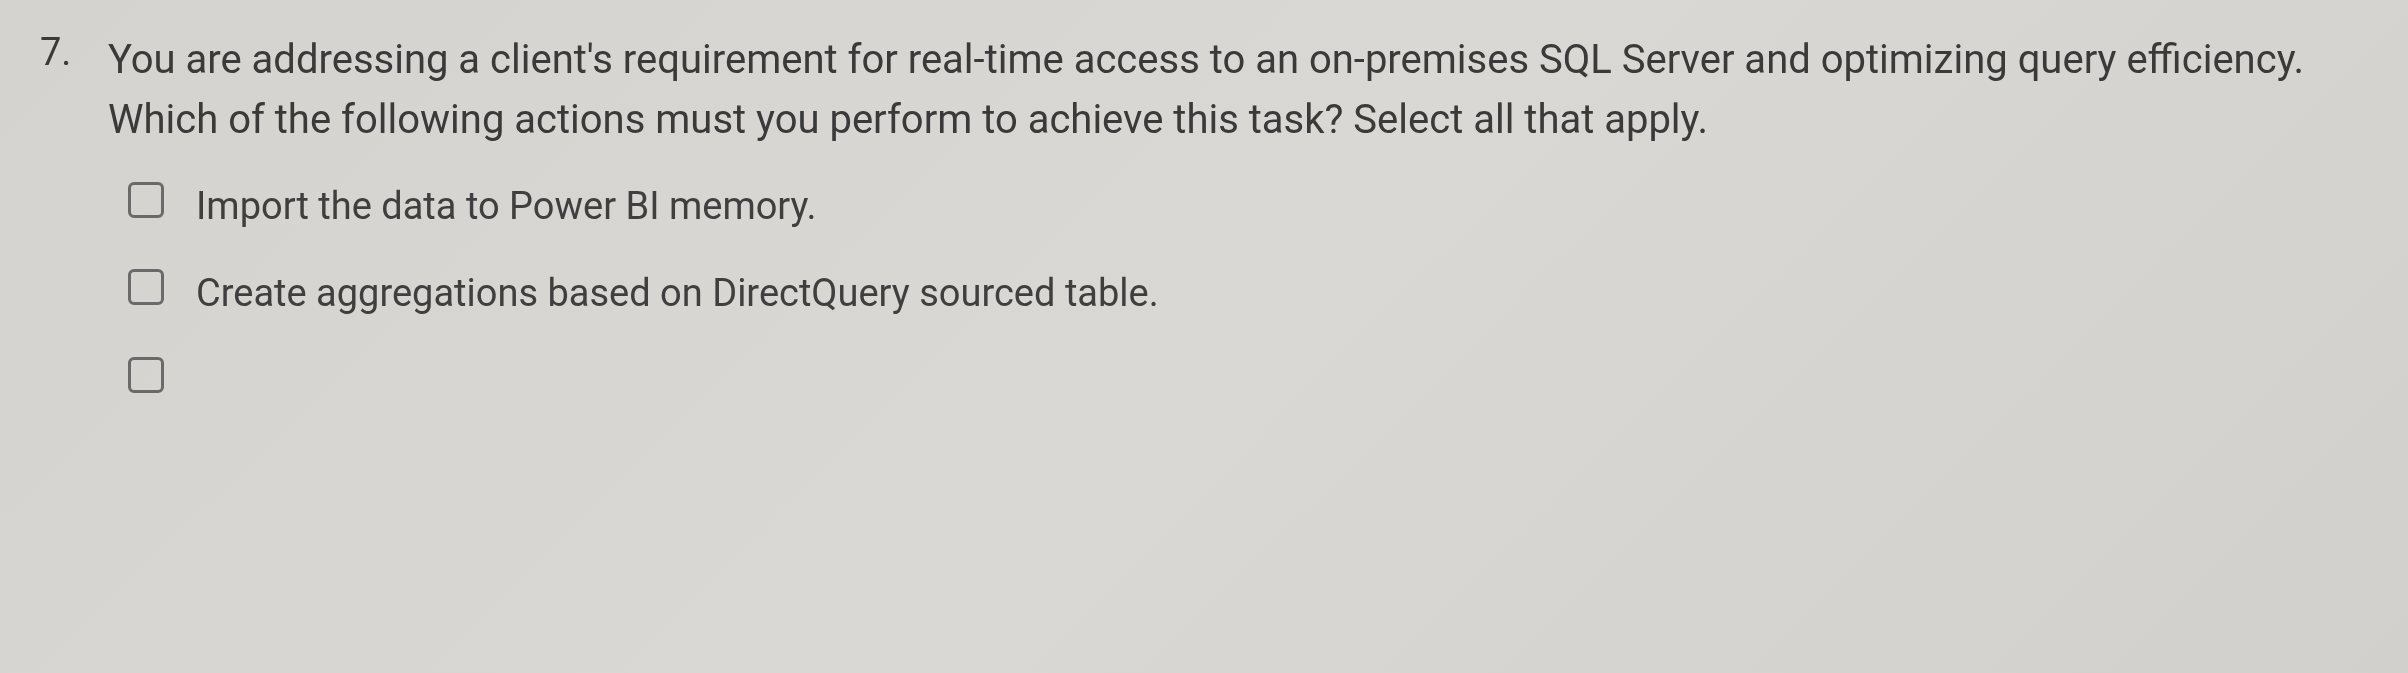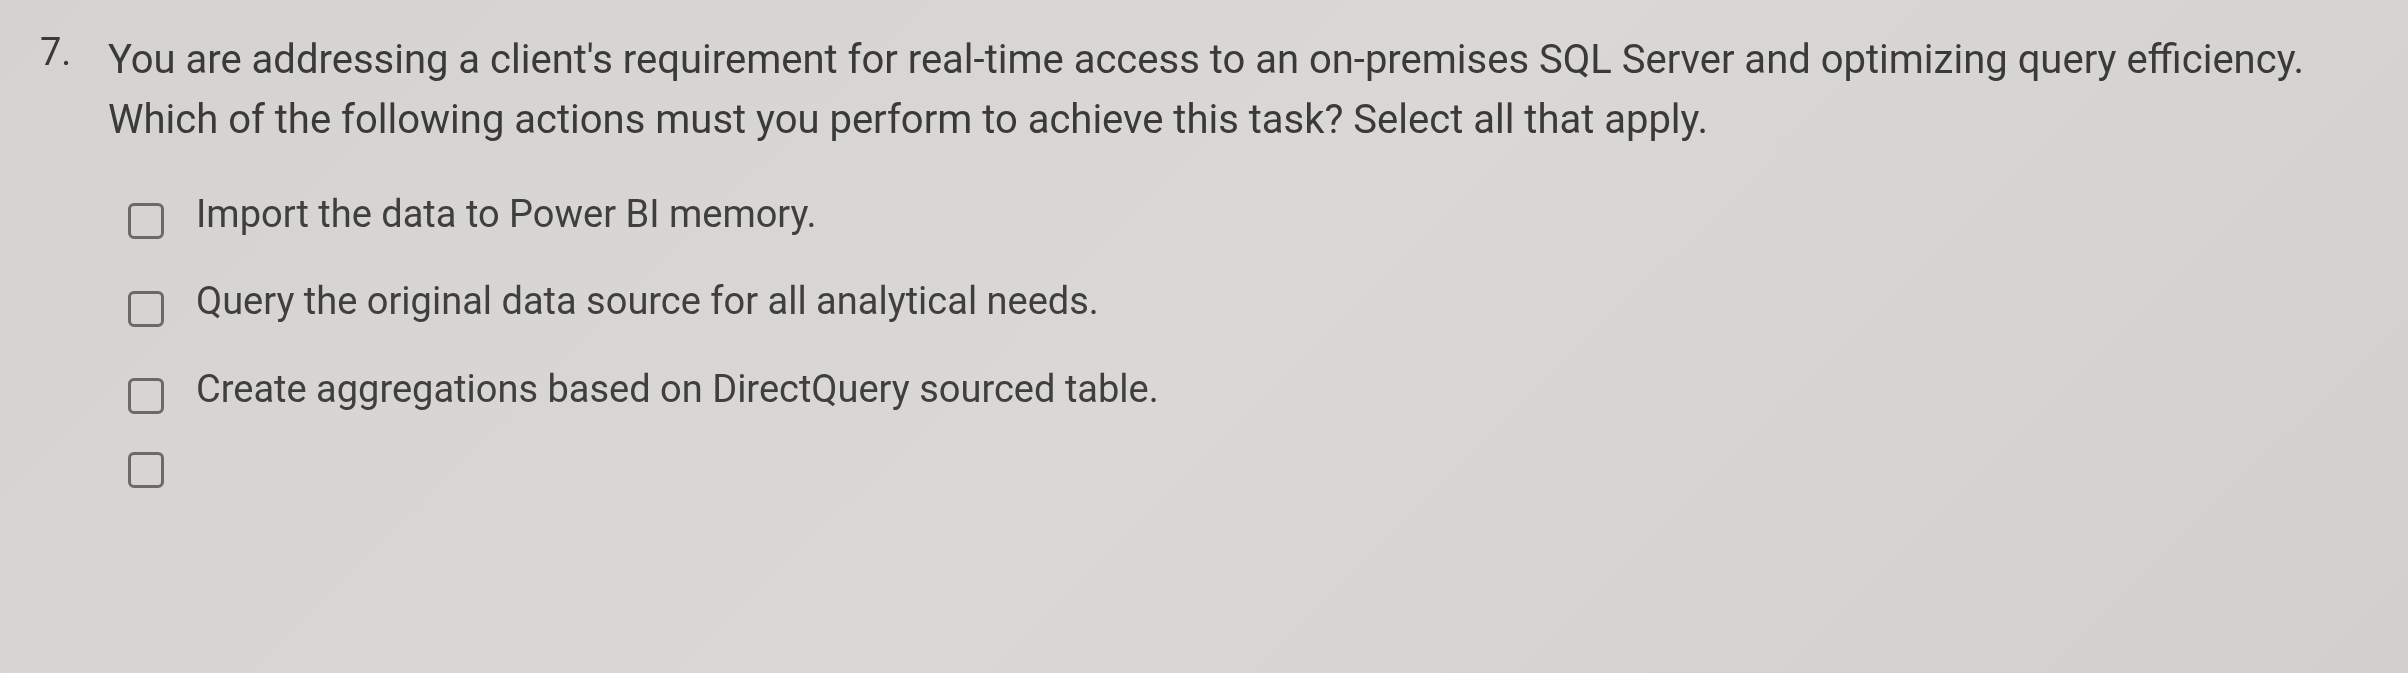--- a/index.html
+++ b/index.html
@@ -28,32 +28,32 @@
       flex-shrink: 0;
       min-width: 40px;
     }
     .question-body {
       flex: 1;
     }
     .question-text {
       font-size: 40px;
       line-height: 1.5;
       color: #3a3a3a;
-      margin-bottom: 40px;
+      margin-bottom: 32px;
       font-weight: 400;
     }
     .options-list {
       display: flex;
       flex-direction: column;
       gap: 38px;
       padding-left: 20px;
     }
     .option-row {
       display: flex;
-      align-items: flex-end;
+      align-items: flex-start;
       gap: 32px;
     }
     .checkbox {
       width: 36px;
       height: 36px;
       border: 3px solid #6a6a6a;
       border-radius: 6px;
       background: transparent;
       flex-shrink: 0;
       cursor: pointer;
@@ -72,24 +72,20 @@
   <div class="question-number">7.</div>
   <div class="question-body">
     <div class="question-text">You are addressing a client's requirement for real-time access to an on-premises SQL Server and optimizing query efficiency. Which of the following actions must you perform to achieve this task? Select all that apply.</div>
     <div class="options-list">
       <div class="option-row">
         <div class="checkbox"></div>
         <div class="option-label">Import the data to Power BI memory.</div>
       </div>
       <div class="option-row">
         <div class="checkbox"></div>
-        <div class="option-label">Query the original data source for all analytical needs.</div>
-      </div>
-      <div class="option-row">
-        <div class="checkbox"></div>
         <div class="option-label">Create aggregations based on DirectQuery sourced table.</div>
       </div>
       <div class="option-row">
         <div class="checkbox"></div>
       </div>
     </div>
   </div>
 </div>
 
 </body></html>

